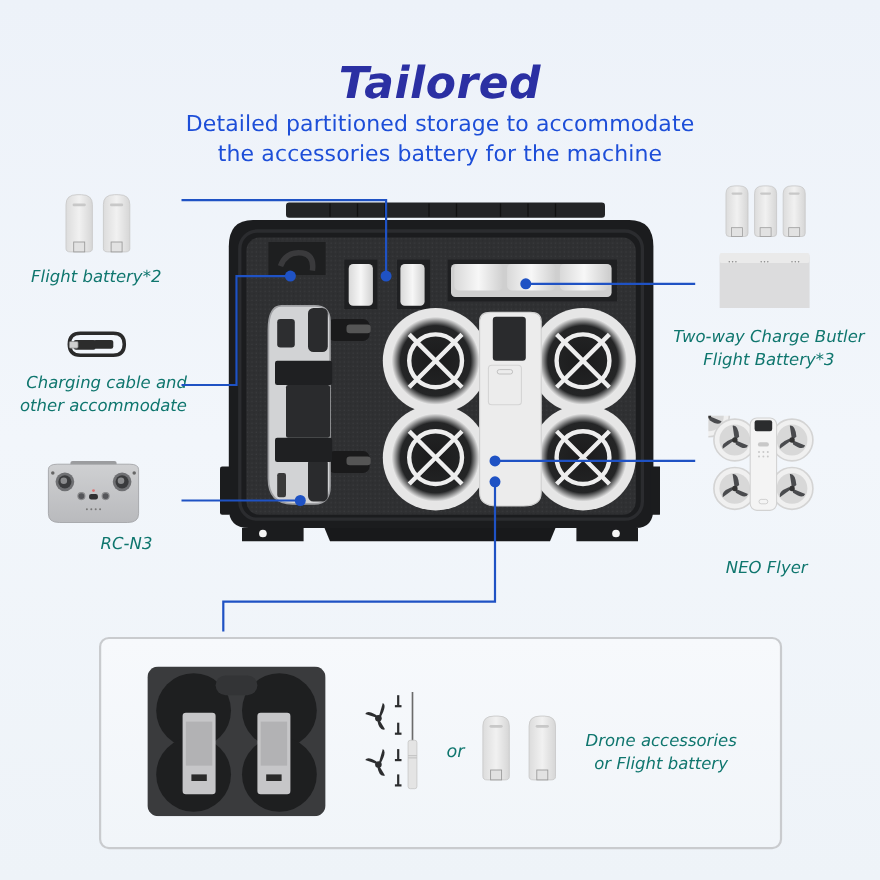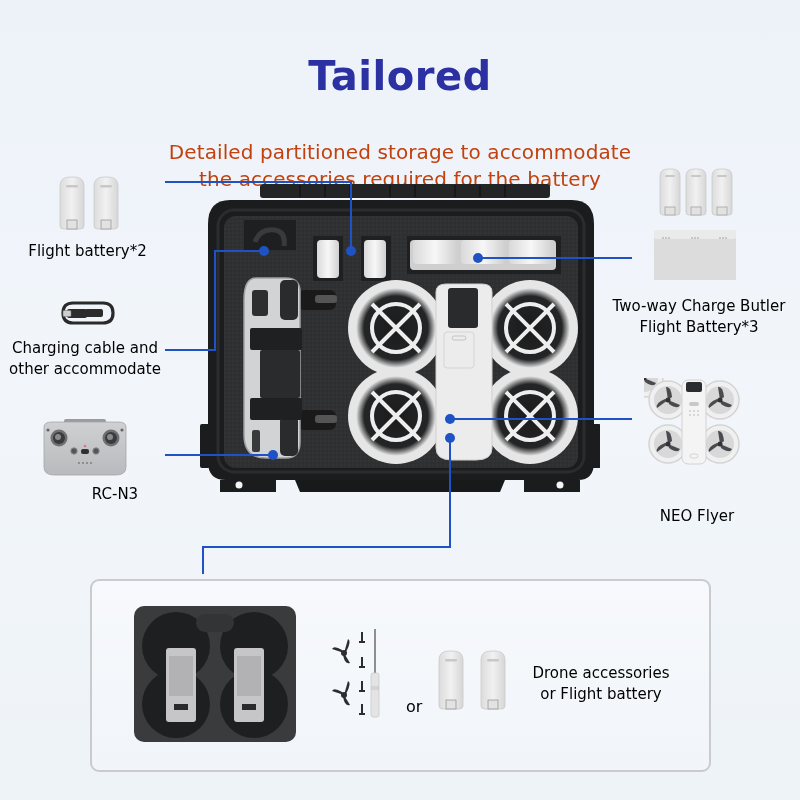--- a/index.html
+++ b/index.html
@@ -6,43 +6,45 @@
   body {
     width:800px; height:800px; overflow:hidden; position:relative;
     background: linear-gradient(180deg, #edf2f9 0%, #f2f6fb 50%, #eef3f8 100%);
     font-family: "DejaVu Sans", "Liberation Sans", sans-serif;
   }
   .abs { position:absolute; }
   .title {
     left:0; width:800px; top:52px; text-align:center;
     font-size:40px; font-weight:bold; letter-spacing:0.5px;
     line-height:48px;
+    font-style:italic;
   }
   .subtitle {
     left:0; width:800px; top:99px; text-align:center;
     font-size:20px; line-height:27px; letter-spacing:0.1px;
   }
   .label {
-    font-size:15px; line-height:21px; color:#000000; text-align:center;
+    font-size:15px; line-height:21px; color:#0f766e; text-align:center;
     white-space:nowrap;
+    font-style:italic;
   }
   .panel {
     left:90px; top:579px; width:617px; height:189px;
     border:2px solid #c9cbce; border-radius:9px;
     background: linear-gradient(180deg, #f7f9fc 0%, #f1f5f9 100%);
   }
   svg { display:block; }
 </style>
 </head>
 <body>
 
 <div class="abs title" style="color:#2b30a3;">Tailored</div>
-<div class="abs subtitle" style="color:#c2410c;margin-top:40px;">
+<div class="abs subtitle" style="color:#1d4ed8;">
   <div>Detailed partitioned storage to accommodate</div>
-  <div>the accessories required for the battery</div>
+  <div>the accessories battery for the machine</div>
 </div>
 
 <div class="abs" style="left:58px; top:176px;">
   <svg width="62" height="58" viewBox="0 0 62 58">
     <defs>
       <linearGradient id="batg" x1="0" x2="1">
         <stop offset="0" stop-color="#dcdcdc"></stop>
           <stop offset="0.5" stop-color="#f1f1f1"></stop>
           <stop offset="1" stop-color="#d6d6d6"></stop>
       </linearGradient>
@@ -62,21 +64,21 @@
 <div class="abs label" style="left:0; width:175px; top:241px;">Flight battery*2</div>
 
 <div class="abs" style="left:59px; top:299px;">
   <svg width="58" height="28" viewBox="0 0 58 28">
     <path d="M14 4 L44 4 Q54 4 54 14 Q54 24 44 24 L14 24 Q4 24 4 14 Q4 4 14 4 Z" fill="none" stroke="#2a2a2a" stroke-width="3.2"></path>
     <rect x="8" y="10" width="20" height="9" rx="2" fill="#2c2c2c"></rect>
     <rect x="4" y="11.5" width="8" height="6" rx="1" fill="#cfcfcf" stroke="#777" stroke-width="0.6"></rect>
     <rect x="26" y="10" width="18" height="8" rx="2" fill="#2c2c2c"></rect>
   </svg>
 </div>
-<div class="abs label" style="left:0; width:170px; top:338px;">
+<div class="abs label" style="left:0; width:170px; top:338px;text-align:right;">
   <div>Charging cable and</div>
   <div>other accommodate</div>
 </div>
 
 <div class="abs" style="left:40px; top:417px;">
   <svg width="90" height="62" viewBox="0 0 90 62">
     <defs>
       <linearGradient id="rcg" x1="0" y1="0" x2="0" y2="1">
         <stop offset="0" stop-color="#cfd0d2"></stop>
           <stop offset="1" stop-color="#b9babd"></stop>
@@ -346,21 +348,21 @@
       <rect x="33" y="77" width="2" height="10"></rect>
         <rect x="31" y="86" width="6" height="2"></rect>
     </g>
     <line x1="47" y1="2" x2="47" y2="48" stroke="#6b6b6b" stroke-width="1.5"></line>
     <rect x="43" y="46" width="8" height="44" rx="2" fill="#e4e4e4" stroke="#c9c9c9" stroke-width="0.8"></rect>
     <line x1="43" y1="60" x2="51" y2="60" stroke="#bbb" stroke-width="0.8"></line>
     <line x1="43" y1="62" x2="51" y2="62" stroke="#bbb" stroke-width="0.8"></line>
   </svg>
 </div>
 
-<div class="abs label" style="left:406px; top:672px; font-size:16px;margin-top:24px;">or</div>
+<div class="abs label" style="left:406px; top:672px; font-size:16px;">or</div>
 
 <div class="abs" style="left:437px; top:650px;">
   <svg width="72" height="62" viewBox="0 0 72 62">
     <g>
       <path d="M2 10 Q2 1 12 1 L16 1 Q26 1 26 10 L26 56 Q26 59 22 59 L6 59 Q2 59 2 56 Z" fill="url(#batg)" stroke="#c9c9c9" stroke-width="0.8"></path>
       <rect x="8" y="9" width="12" height="2.5" rx="1.2" fill="#c8c8c8"></rect>
       <rect x="9" y="50" width="10" height="9" fill="#e2e2e2" stroke="#9a9a9a" stroke-width="0.8"></rect>
     </g>
     <g transform="translate(42,0)">
       <path d="M2 10 Q2 1 12 1 L16 1 Q26 1 26 10 L26 56 Q26 59 22 59 L6 59 Q2 59 2 56 Z" fill="url(#batg)" stroke="#c9c9c9" stroke-width="0.8"></path>

